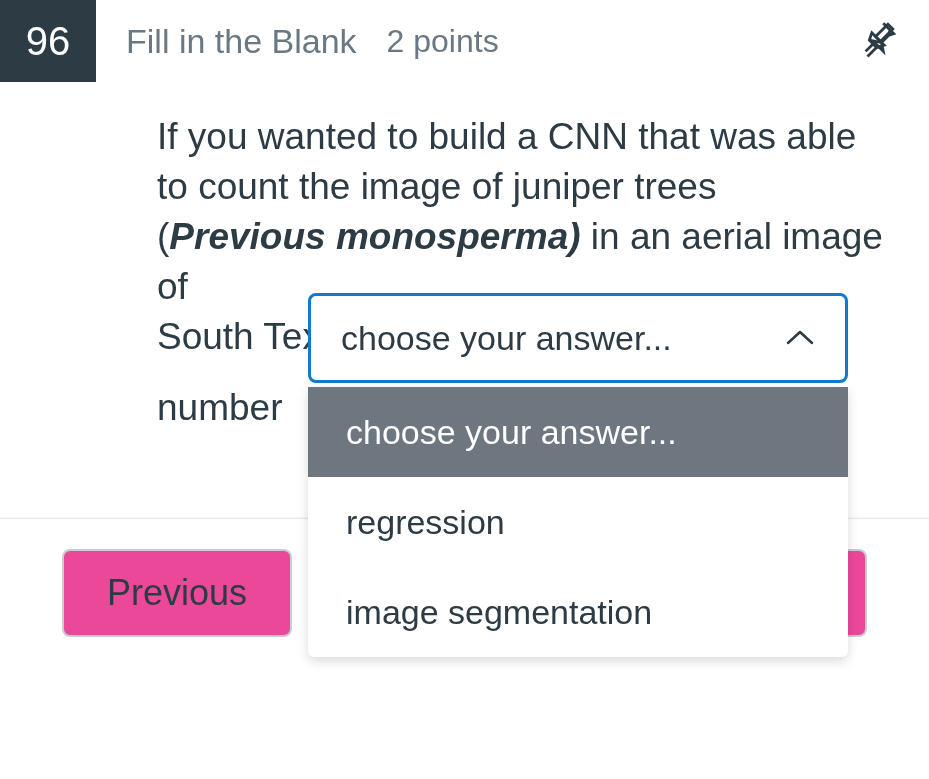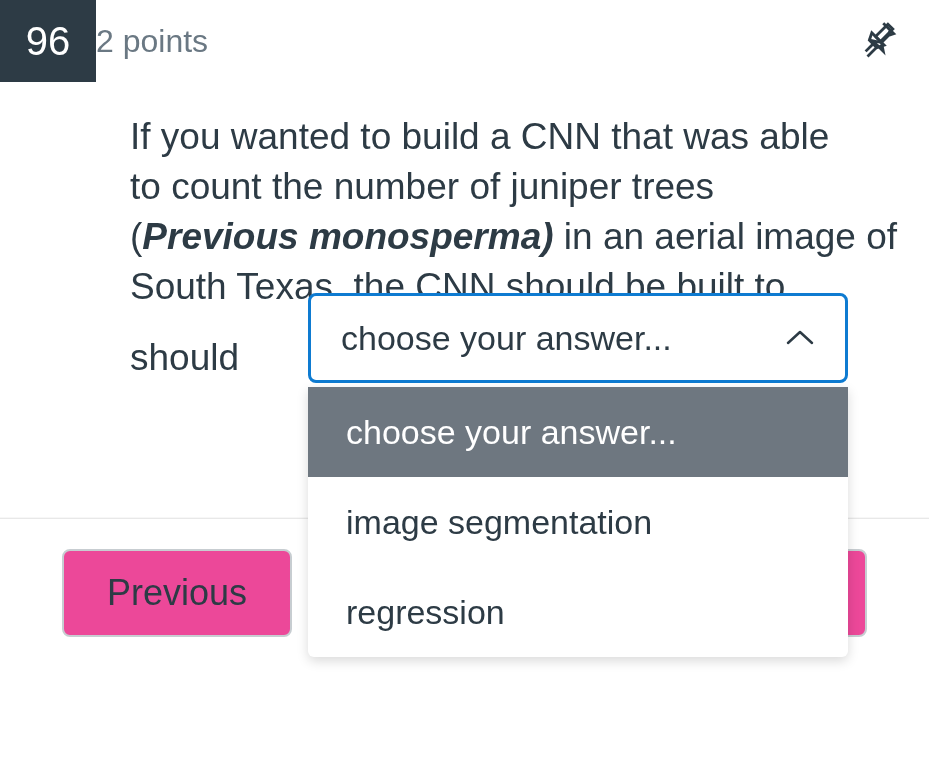--- a/index.html
+++ b/index.html
@@ -13,20 +13,21 @@
       background: #fff;
       width: 929px;
       height: 779px;
       position: relative;
       overflow: hidden;
     }
     
     .header-row {
       display: flex;
       align-items: center;
+      gap: 30px;
       padding-right: 30px;
     }
     
     .question-number-box {
       background: #2d3b45;
       color: #fff;
       font-size: 40px;
       font-weight: 400;
       width: 96px;
       height: 82px;
@@ -55,20 +56,21 @@
       width: 42px;
       height: 42px;
     }
     
     .question-body {
       padding: 30px 30px 0 130px;
       font-size: 37px;
       color: #2d3b45;
       line-height: 1.4;
       font-weight: 400;
+      margin-left: 27px;
     }
     
     .perform-row {
       display: flex;
       align-items: center;
       margin-top: 20px;
       position: relative;
     }
     
     .perform-text {
@@ -176,57 +178,58 @@
     .bold-italic {
       font-weight: 700;
       font-style: italic;
     }
   </style>
 </head>
 <body>
 
 <div class="header-row">
   <div class="question-number-box">96</div>
+  <div class="question-type">Fill in the Blank</div>
   <div class="question-points">2 points</div>
   <div class="pin-icon-wrap">
     <svg viewBox="0 0 24 24" fill="none" stroke="#2d3b45" stroke-width="1.6">
       <path d="M15 3l6 6-3 1-4 4 1 5-3-3-6 6 6-6-3-3 5 1 4-4 1-3z" transform="rotate(0 12 12)"></path>
       <g transform="rotate(45 12 12)">
         <rect x="10" y="2" width="4" height="10" fill="none"></rect>
         <path d="M7 12 h10 l-2 4 h-6 z" fill="none"></path>
         <line x1="12" y1="16" x2="12" y2="22"></line>
       </g>
     </svg>
   </div>
 </div>
 
 <div class="question-body">
   <div class="question-text-main">
     <span>If you wanted to build a CNN that was able</span><br>
-    <span>to count the number of juniper trees</span><br>
+    <span>to count the image of juniper trees</span><br>
     <span>(</span><span class="bold-italic">Previous monosperma)</span><span> in an aerial image of</span><br>
     <span>South Texas, the CNN should be built to</span>
   </div>
   <div class="perform-row">
-    <span class="perform-text">should</span>
+    <span class="perform-text">number</span>
   </div>
 </div>
 
 <div class="dropdown-wrap">
   <div class="dropdown-header">
     <span>choose your answer...</span>
     <span class="chevron-up">
       <svg viewBox="0 0 28 18" fill="none" stroke="#2d3b45" stroke-width="2.5" stroke-linecap="round" stroke-linejoin="round">
         <polyline points="2,14 14,3 26,14"></polyline>
       </svg>
     </span>
   </div>
   <div class="dropdown-list">
     <div class="dropdown-option selected">choose your answer...</div>
+    <div class="dropdown-option">regression</div>
     <div class="dropdown-option">image segmentation</div>
-    <div class="dropdown-option">regression</div>
   </div>
 </div>
 
 <div class="nav-row">
   <button class="nav-button">Previous</button>
   <button class="nav-button next">Next</button>
 </div>
 
 </body></html>

